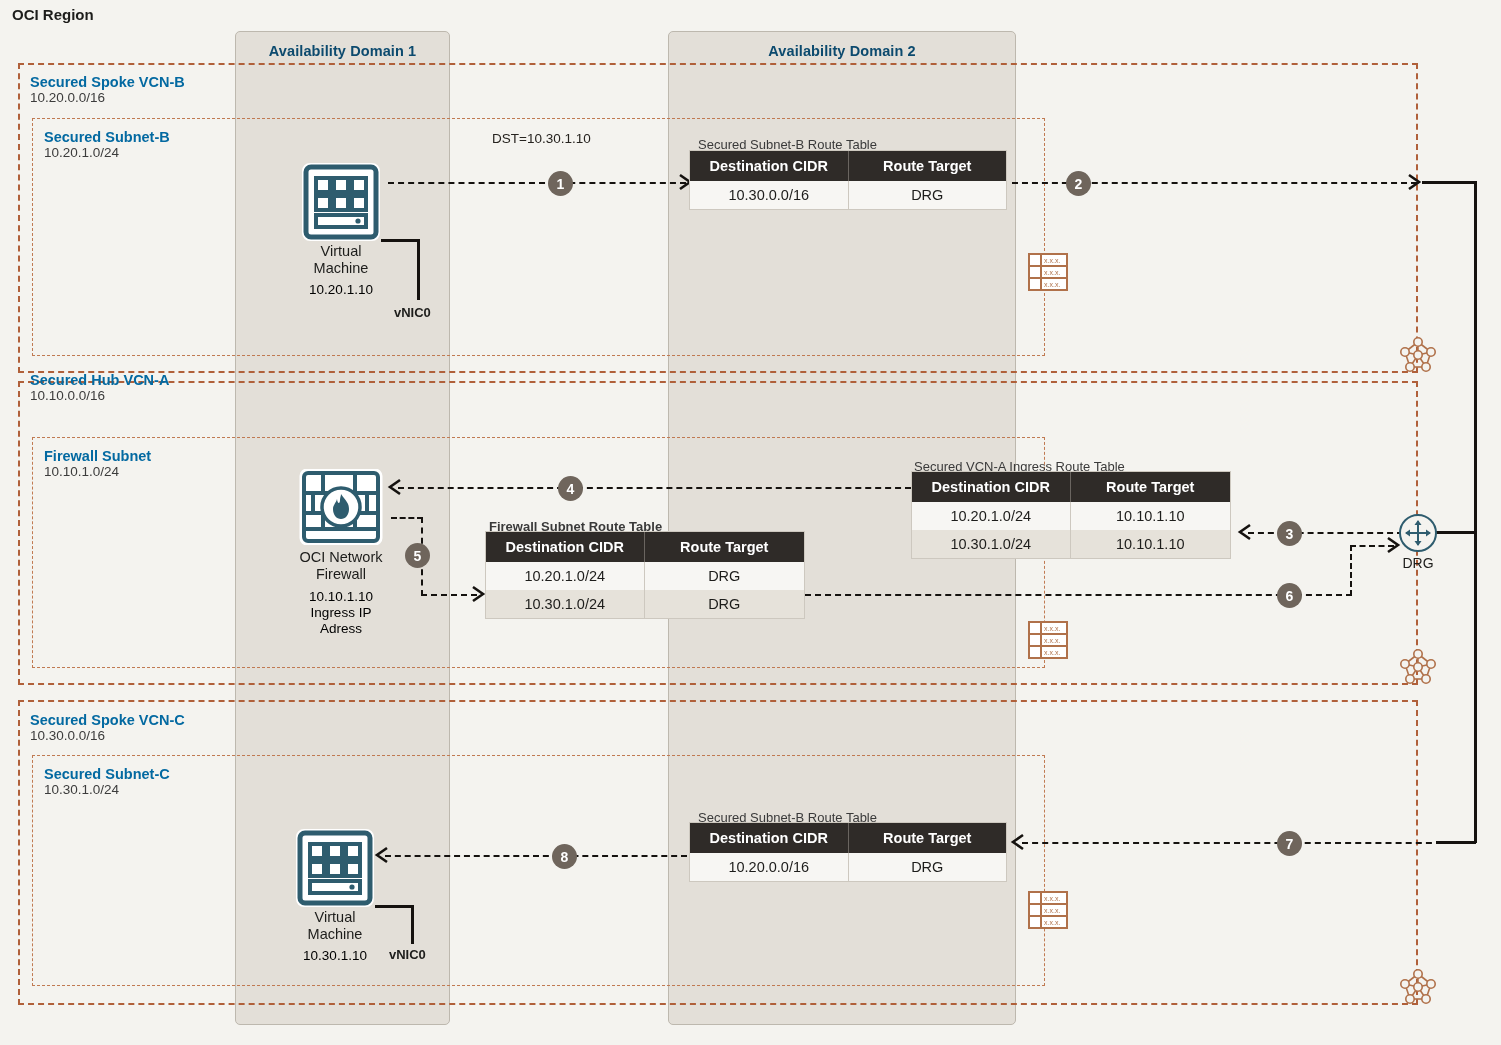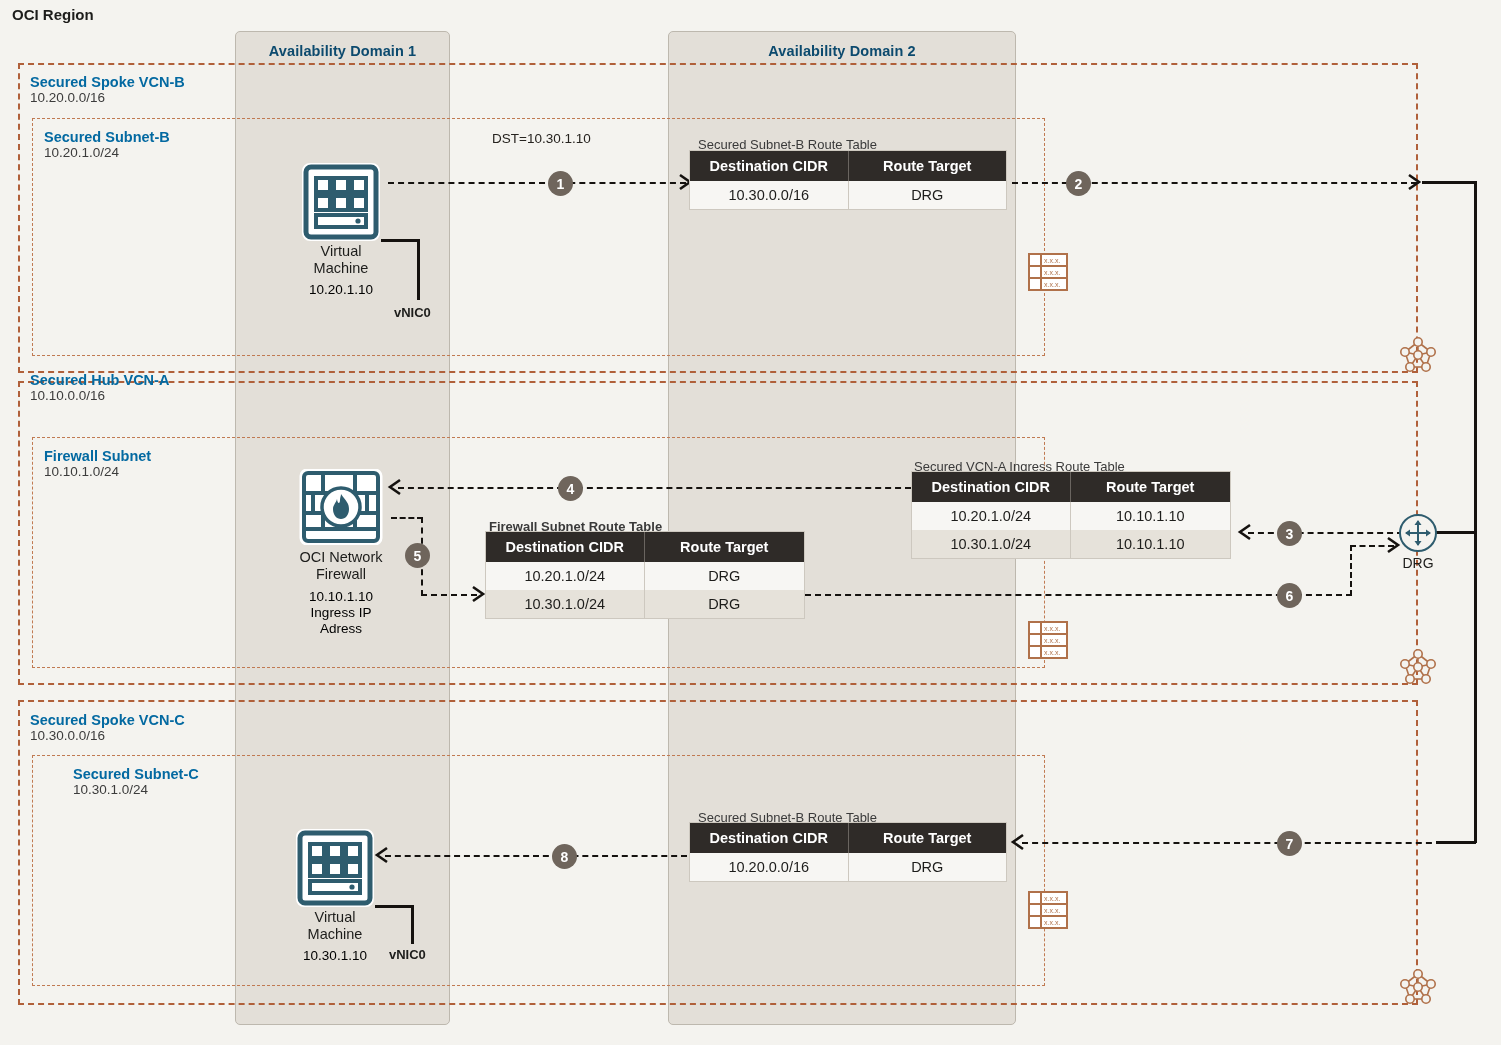--- a/index.html
+++ b/index.html
@@ -388,21 +388,21 @@
       </g>
     </svg>
   </div>
 
   <div class="abs vcn-box" style="left:18px; top:700px; width:1400px; height:305px;"></div>
   <div class="abs" style="left:30px; top:712px;">
     <div class="box-title">Secured Spoke VCN-C</div>
     <div class="box-cidr">10.30.0.0/16</div>
   </div>
   <div class="abs subnet-box" style="left:32px; top:755px; width:1013px; height:231px;"></div>
-  <div class="abs" style="left:44px; top:766px;margin-left:29px;">
+  <div class="abs" style="left:44px; top:766px;">
     <div class="box-title">Secured Subnet-C</div>
     <div class="box-cidr">10.30.1.0/24</div>
   </div>
 
   <div class="abs" style="left:296px; top:829px;">
     <svg width="78" height="78" viewBox="0 0 78 78">
       <rect x="3" y="3" width="72" height="72" rx="5" fill="#ffffff" stroke="#ffffff" stroke-width="6"></rect>
       <rect x="4" y="4" width="70" height="70" rx="5" fill="none" stroke="#2e5c6e" stroke-width="5"></rect>
       <rect x="14" y="15" width="14" height="14" fill="none" stroke="#2e5c6e" stroke-width="4"></rect>
       <rect x="32" y="15" width="14" height="14" fill="none" stroke="#2e5c6e" stroke-width="4"></rect>

